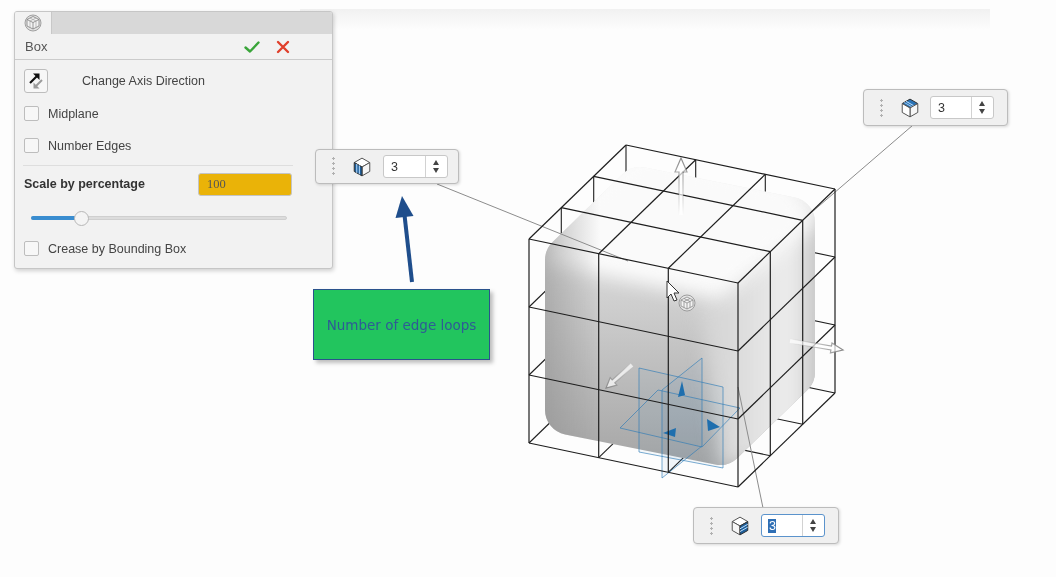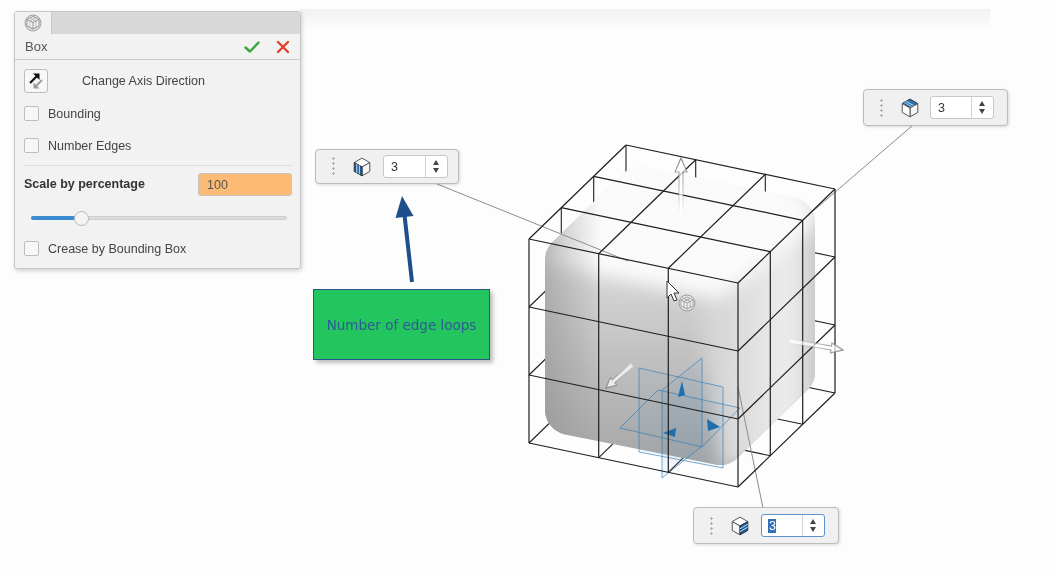--- a/index.html
+++ b/index.html
@@ -14,20 +14,21 @@
     background: linear-gradient(#f1f1f1, rgba(253,253,253,0) 70%);
   }
   #scene { position: absolute; left: 0; top: 0; }
 
   
   .panel {
     position: absolute; left: 14px; top: 11px; width: 285px; height: 256px;
     background: #f2f2f2; border: 1px solid #c6c6c6; border-radius: 3px;
     box-shadow: 1px 2px 4px rgba(0,0,0,0.18);
     overflow: hidden;
+    padding-left: 32px;
   }
   .tabstrip { position: absolute; left: 0; top: 0; width: 100%; height: 22px; background: #d8d8d8; }
   .tab {
     position: absolute; left: 0; top: 0; width: 36px; height: 22px; background: #f2f2f2;
     border-right: 1px solid #c8c8c8; display: flex; align-items: center; justify-content: center;
   }
   .titlerow {
     position: absolute; left: 0; top: 22px; width: 100%; height: 25px;
     border-bottom: 1px solid #cbcbcb;
   }
@@ -40,22 +41,22 @@
     display: flex; align-items: center; justify-content: center; margin-right: 10px; cursor: pointer;
   }
   .cb {
     width: 13px; height: 13px; border: 1px solid #bdbdbd; background: #f7f7f7; border-radius: 2px;
     margin-right: 9px; display: inline-block; cursor: pointer;
   }
   .sep { position: absolute; left: 8px; top: 153px; width: 270px; height: 1px; background: #dedede; }
   .bold { font-weight: bold; color: #333; font-size: 12.5px; }
   .scaleinput {
     position: absolute; left: 183px; top: 161px; width: 84px; height: 21px;
-    border: 1px solid #c4c4c4; border-radius: 3px; background: #fdba74;
-    font-family: Liberation Sans, sans-serif; font-size: 12.5px; color: #555;
+    border: 1px solid #c4c4c4; border-radius: 3px; background: #eab308;
+    font-family: Liberation Serif, serif; font-size: 12.5px; color: #555;
     padding: 0 0 0 8px; outline: none;
   }
   .slider { position: absolute; left: 16px; top: 199px; width: 256px; height: 14px; cursor: pointer; }
   .slider .track { position: absolute; left: 0; top: 5px; width: 100%; height: 4px; background: #dcdcdc; border-radius: 2px; border: 1px solid #cfcfcf; box-sizing: border-box; }
   .slider .fill { position: absolute; left: 0; top: 5px; width: 50px; height: 4px; background: #3a8dd0; border-radius: 2px; }
   .slider .thumb { position: absolute; left: 43px; top: 0; width: 13px; height: 13px; border-radius: 50%; background: #f4f4f4; border: 1px solid #b7b7b7; }
 
   
   .spin {
     position: absolute; background: #f0f0f0; border: 1px solid #bcbcbc; border-radius: 4px;
@@ -256,21 +257,21 @@
         <polygon points="12.5,1.5 12.5,8 6,1.5" fill="#111"></polygon>
         <path d="M15,8 L9,14" stroke="#9b9b9b" stroke-width="2"></path>
         <polygon points="6.5,16.5 6.5,10.5 12.5,16.5" fill="#9b9b9b"></polygon>
       </svg>
     </span>
     <span>Change Axis Direction</span>
   </div>
 
   <div class="row" style="top:94px;">
     <span class="cb"></span>
-    <span>Bounding</span>
+    <span>Midplane</span>
   </div>
 
   <div class="row" style="top:126px;">
     <span class="cb"></span>
     <span>Number Edges</span>
   </div>
 
   <div class="sep"></div>
 
   <div class="row bold" style="top:165px;">Scale by percentage</div>

